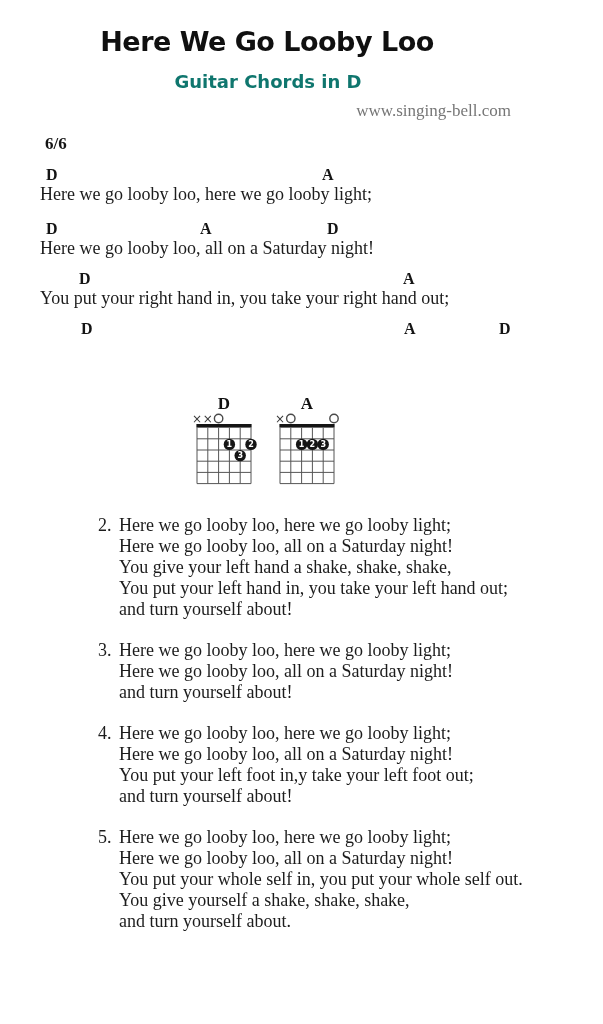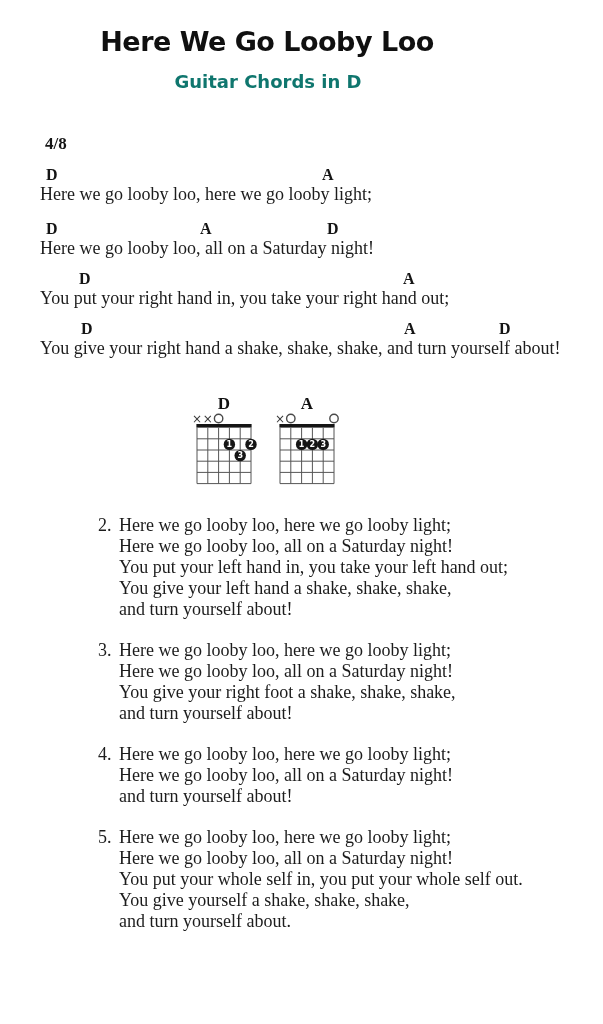--- a/index.html
+++ b/index.html
@@ -58,21 +58,22 @@
   .vnum{width:21px;flex:0 0 21px;}
   .vline{white-space:nowrap;}
 </style>
 </head>
 <body>
 
 <div class="sheet">
 
   <div class="title">Here We Go Looby Loo</div>
   <div class="subtitle">Guitar Chords in D</div>
-  <div class="timesig">4/8</div>
+  <div class="website">www.singing-bell.com</div>
+  <div class="timesig">6/6</div>
 
   <div>
       <div class="pair pair1">
         <div class="chord-row">
           <span class="chord" style="left: 46px;">D</span>
           <span class="chord" style="left: 322px;">A</span>
         </div>
         <div class="lyric">Here we go looby loo, here we go looby light;</div>
       </div>
       <div class="pair pair2">
@@ -89,21 +90,20 @@
           <span class="chord" style="left: 403px;">A</span>
         </div>
         <div class="lyric">You put your right hand in, you take your right hand out;</div>
       </div>
       <div class="pair pair4">
         <div class="chord-row">
           <span class="chord" style="left: 81px;">D</span>
           <span class="chord" style="left: 404px;">A</span>
           <span class="chord" style="left: 499px;">D</span>
         </div>
-        <div class="lyric">You give your right hand a shake, shake, shake, and turn yourself about!</div>
       </div>
     </div>
 
   <div class="diagrams">
       <svg width="80" height="105" viewBox="0 0 80 105" class="diagram" style="left: 184px;">
         <text x="40" y="15" class="dg-label" text-anchor="middle">D</text>
         <text x="13" y="28.5" class="dg-x" text-anchor="middle">×</text>
         <text x="23.8" y="28.5" class="dg-x" text-anchor="middle">×</text>
         <circle cx="34.6" cy="24.5" r="4.2" class="dg-o"></circle>
         <rect x="12.4" y="30" width="55.2" height="3.6" fill="#151515"></rect>
@@ -150,39 +150,39 @@
         <text x="56.2" y="53.199999999999996" class="dg-finger" text-anchor="middle">3</text>
       </svg>
     </div>
 
   <div class="verses">
       <div class="verse">
         <span class="vnum">2.</span>
         <div class="vlines">
           <div class="vline">Here we go looby loo, here we go looby light;</div>
           <div class="vline">Here we go looby loo, all on a Saturday night!</div>
+          <div class="vline">You give your left hand a shake, shake, shake,</div>
           <div class="vline">You put your left hand in, you take your left hand out;</div>
-          <div class="vline">You give your left hand a shake, shake, shake,</div>
           <div class="vline">and turn yourself about!</div>
         </div>
       </div>
       <div class="verse">
         <span class="vnum">3.</span>
         <div class="vlines">
           <div class="vline">Here we go looby loo, here we go looby light;</div>
           <div class="vline">Here we go looby loo, all on a Saturday night!</div>
-          <div class="vline">You give your right foot a shake, shake, shake,</div>
           <div class="vline">and turn yourself about!</div>
         </div>
       </div>
       <div class="verse">
         <span class="vnum">4.</span>
         <div class="vlines">
           <div class="vline">Here we go looby loo, here we go looby light;</div>
           <div class="vline">Here we go looby loo, all on a Saturday night!</div>
+          <div class="vline">You put your left foot in,y take your left foot out;</div>
           <div class="vline">and turn yourself about!</div>
         </div>
       </div>
       <div class="verse">
         <span class="vnum">5.</span>
         <div class="vlines">
           <div class="vline">Here we go looby loo, here we go looby light;</div>
           <div class="vline">Here we go looby loo, all on a Saturday night!</div>
           <div class="vline">You put your whole self in, you put your whole self out.</div>
           <div class="vline">You give yourself a shake, shake, shake,</div>

